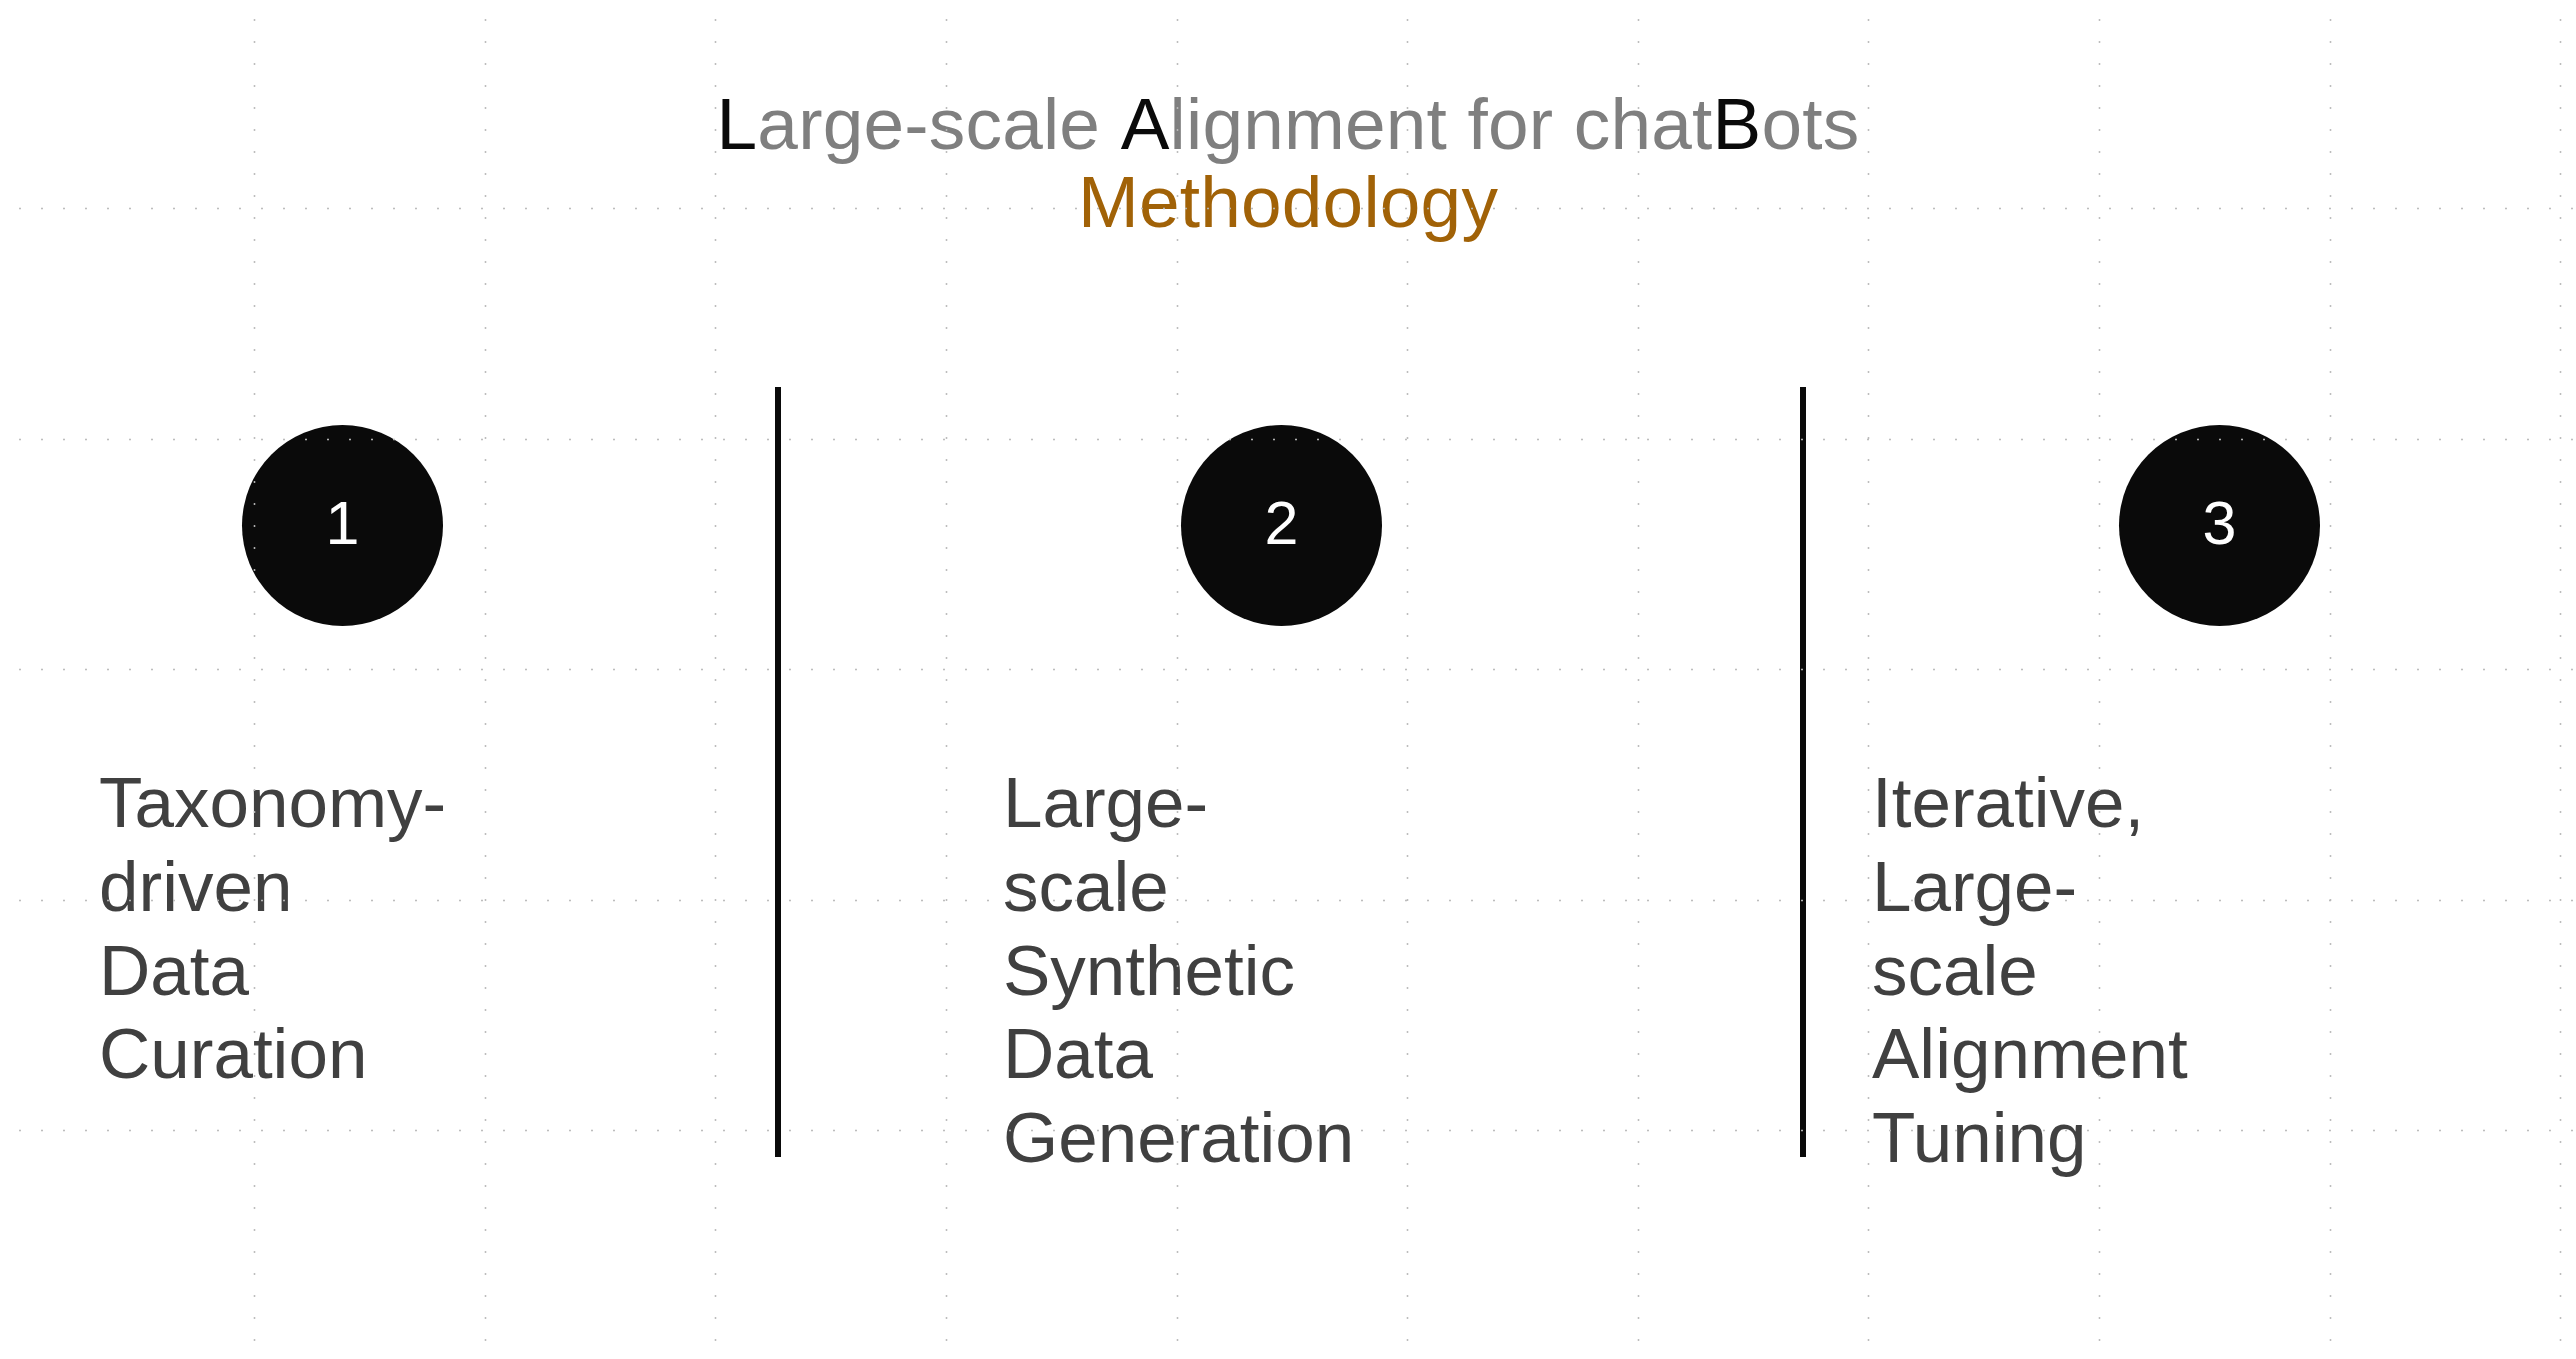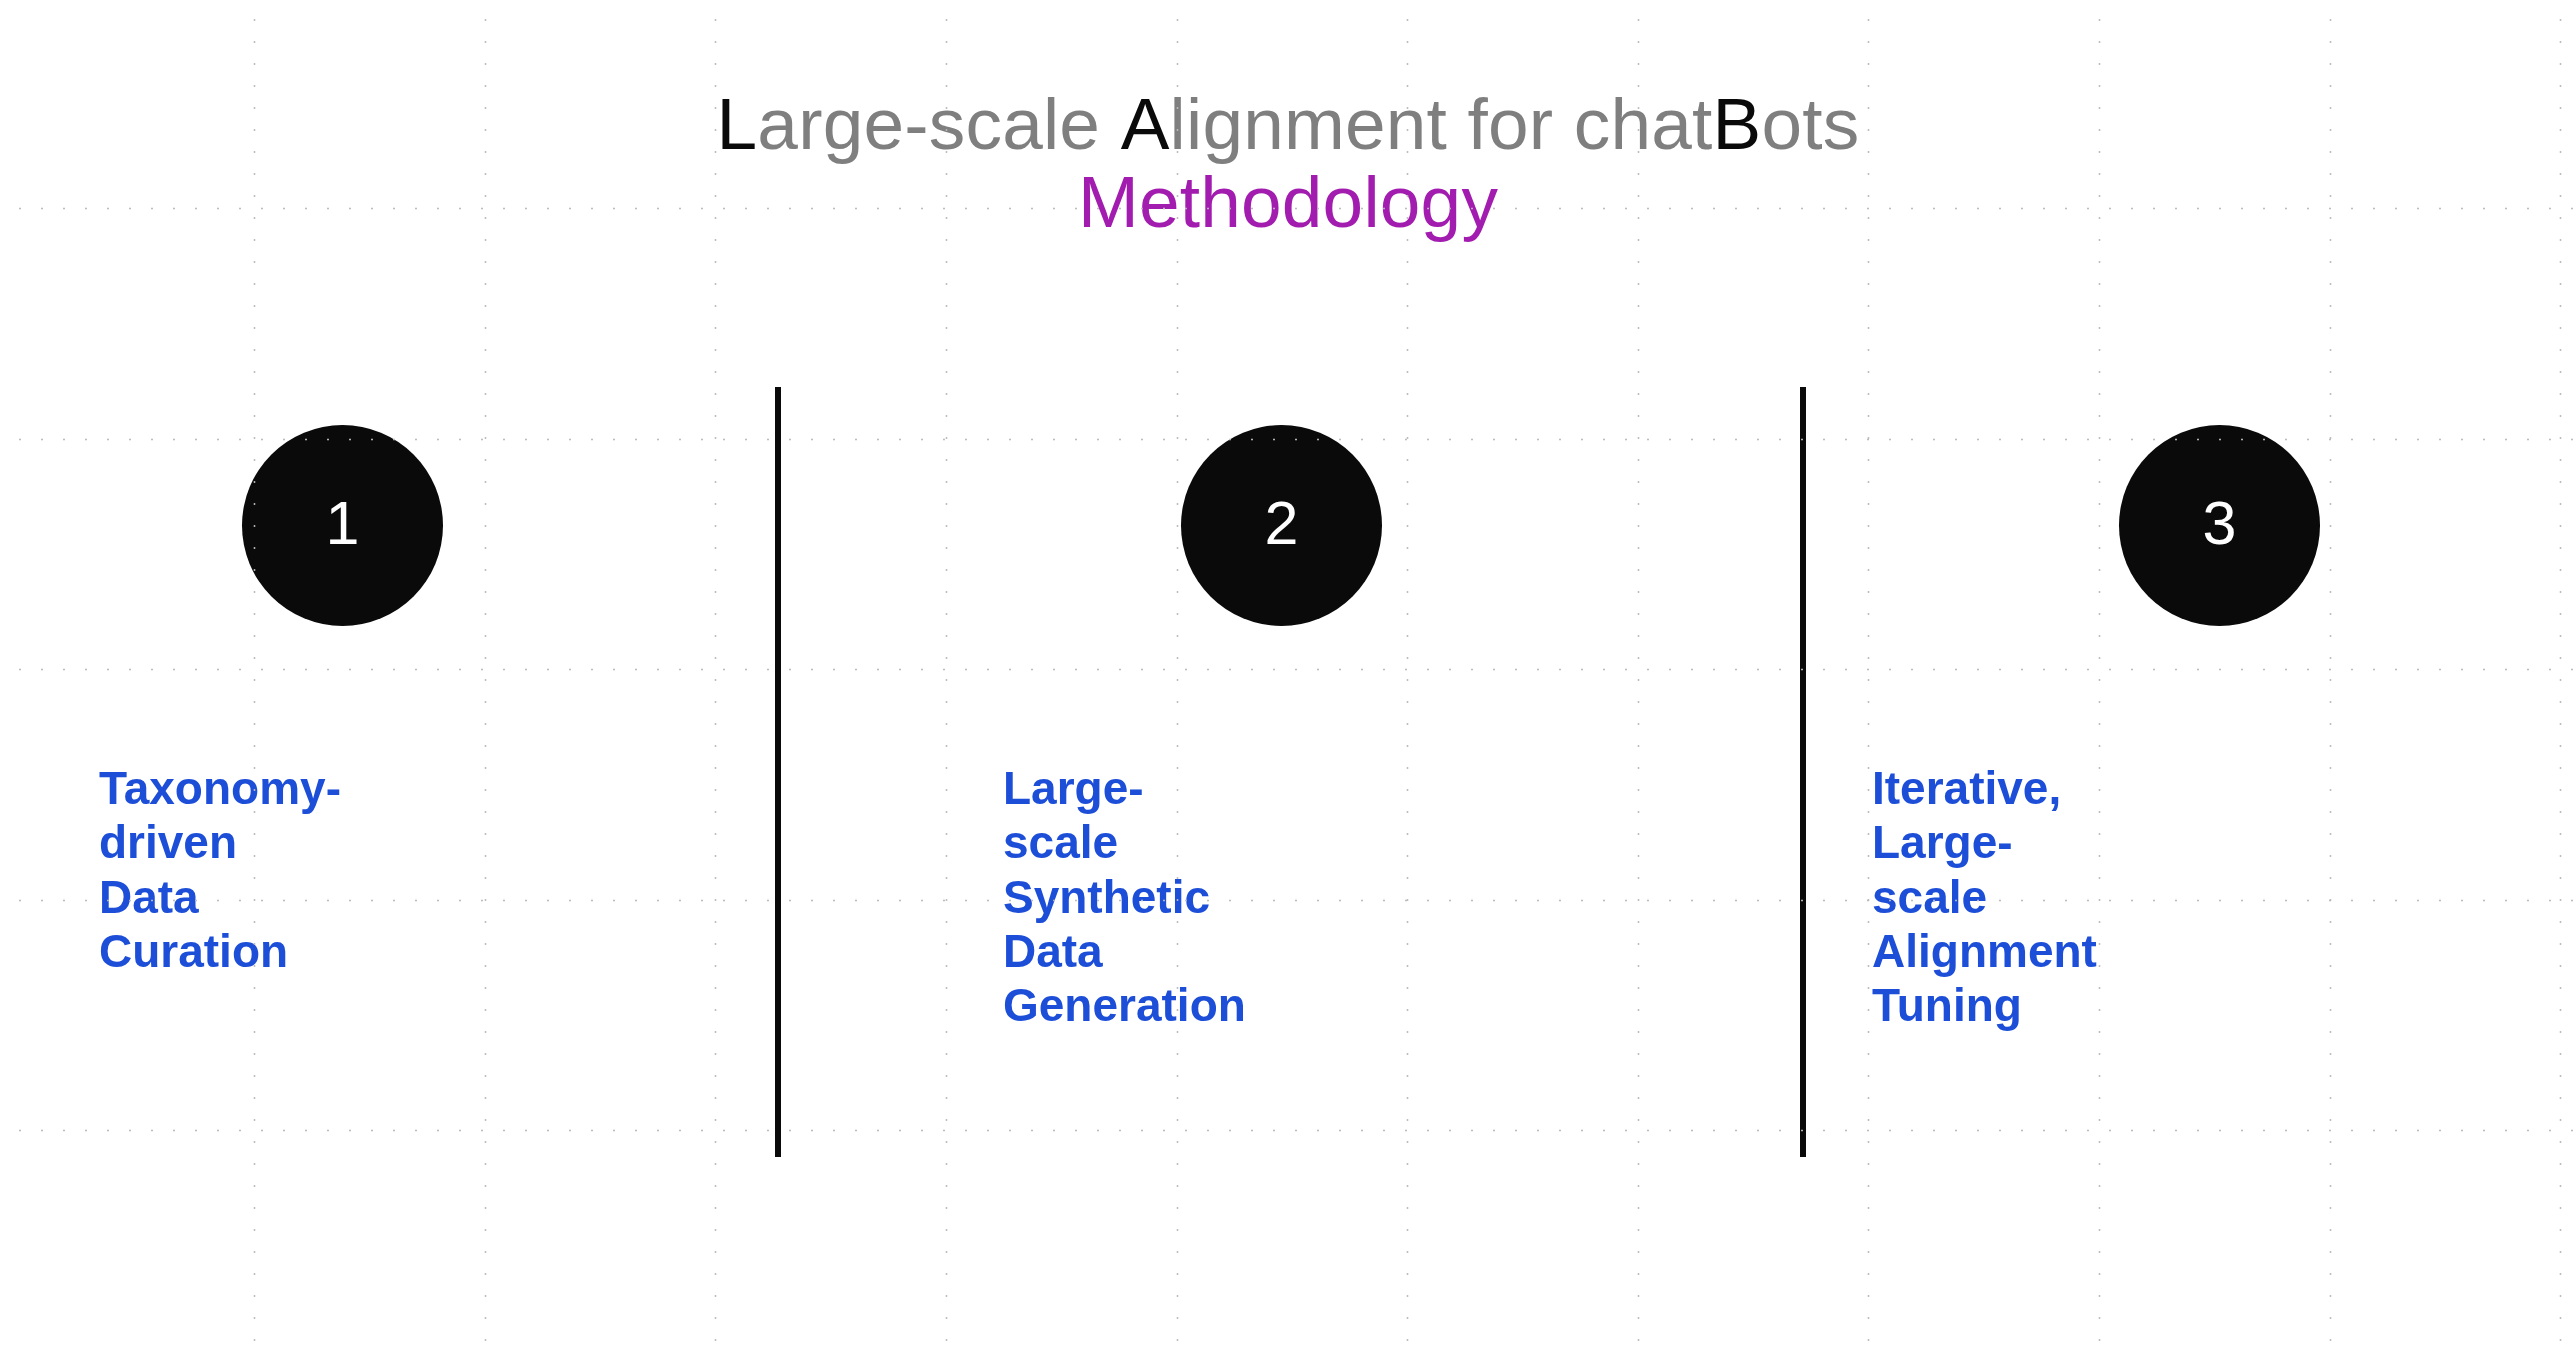--- a/index.html
+++ b/index.html
@@ -54,21 +54,21 @@
     position: absolute;
     top: 87px;
     left: 0;
     width: 100%;
     text-align: center;
     z-index: 10;
   }
   .title-line {
     font-size: 73px;
     line-height: 1.02;
-    color: #a21caf;
+    color: #a16207;
     font-weight: 400;
     letter-spacing: 0.2px;
     white-space: pre;
   }
   .title-line + .title-line { margin-top: 4px; }
   .acronym-letter {
     color: #0a0a0a;
     font-weight: 500;
   }
 
@@ -96,24 +96,24 @@
   .step-number {
     color: #ffffff;
     font-size: 61px;
     font-weight: 400;
     line-height: 1;
     transform: translateY(-2px);
   }
   .step-label {
     position: absolute;
     top: 761px;
-    color: #1d4ed8;
-    font-size: 46px;
+    color: #404040;
+    font-size: 71px;
     line-height: 1.18;
-    font-weight: 700;
+    font-weight: 400;
     white-space: pre-line;
   }
 
   
   .step-1 .step-circle { left: 242px; top: 425px; }
   .step-2 .step-circle { left: 1181px; top: 425px; }
   .step-3 .step-circle { left: 2119px; top: 425px; }
 
   
   .step-1 .step-label { left: 99px; }

